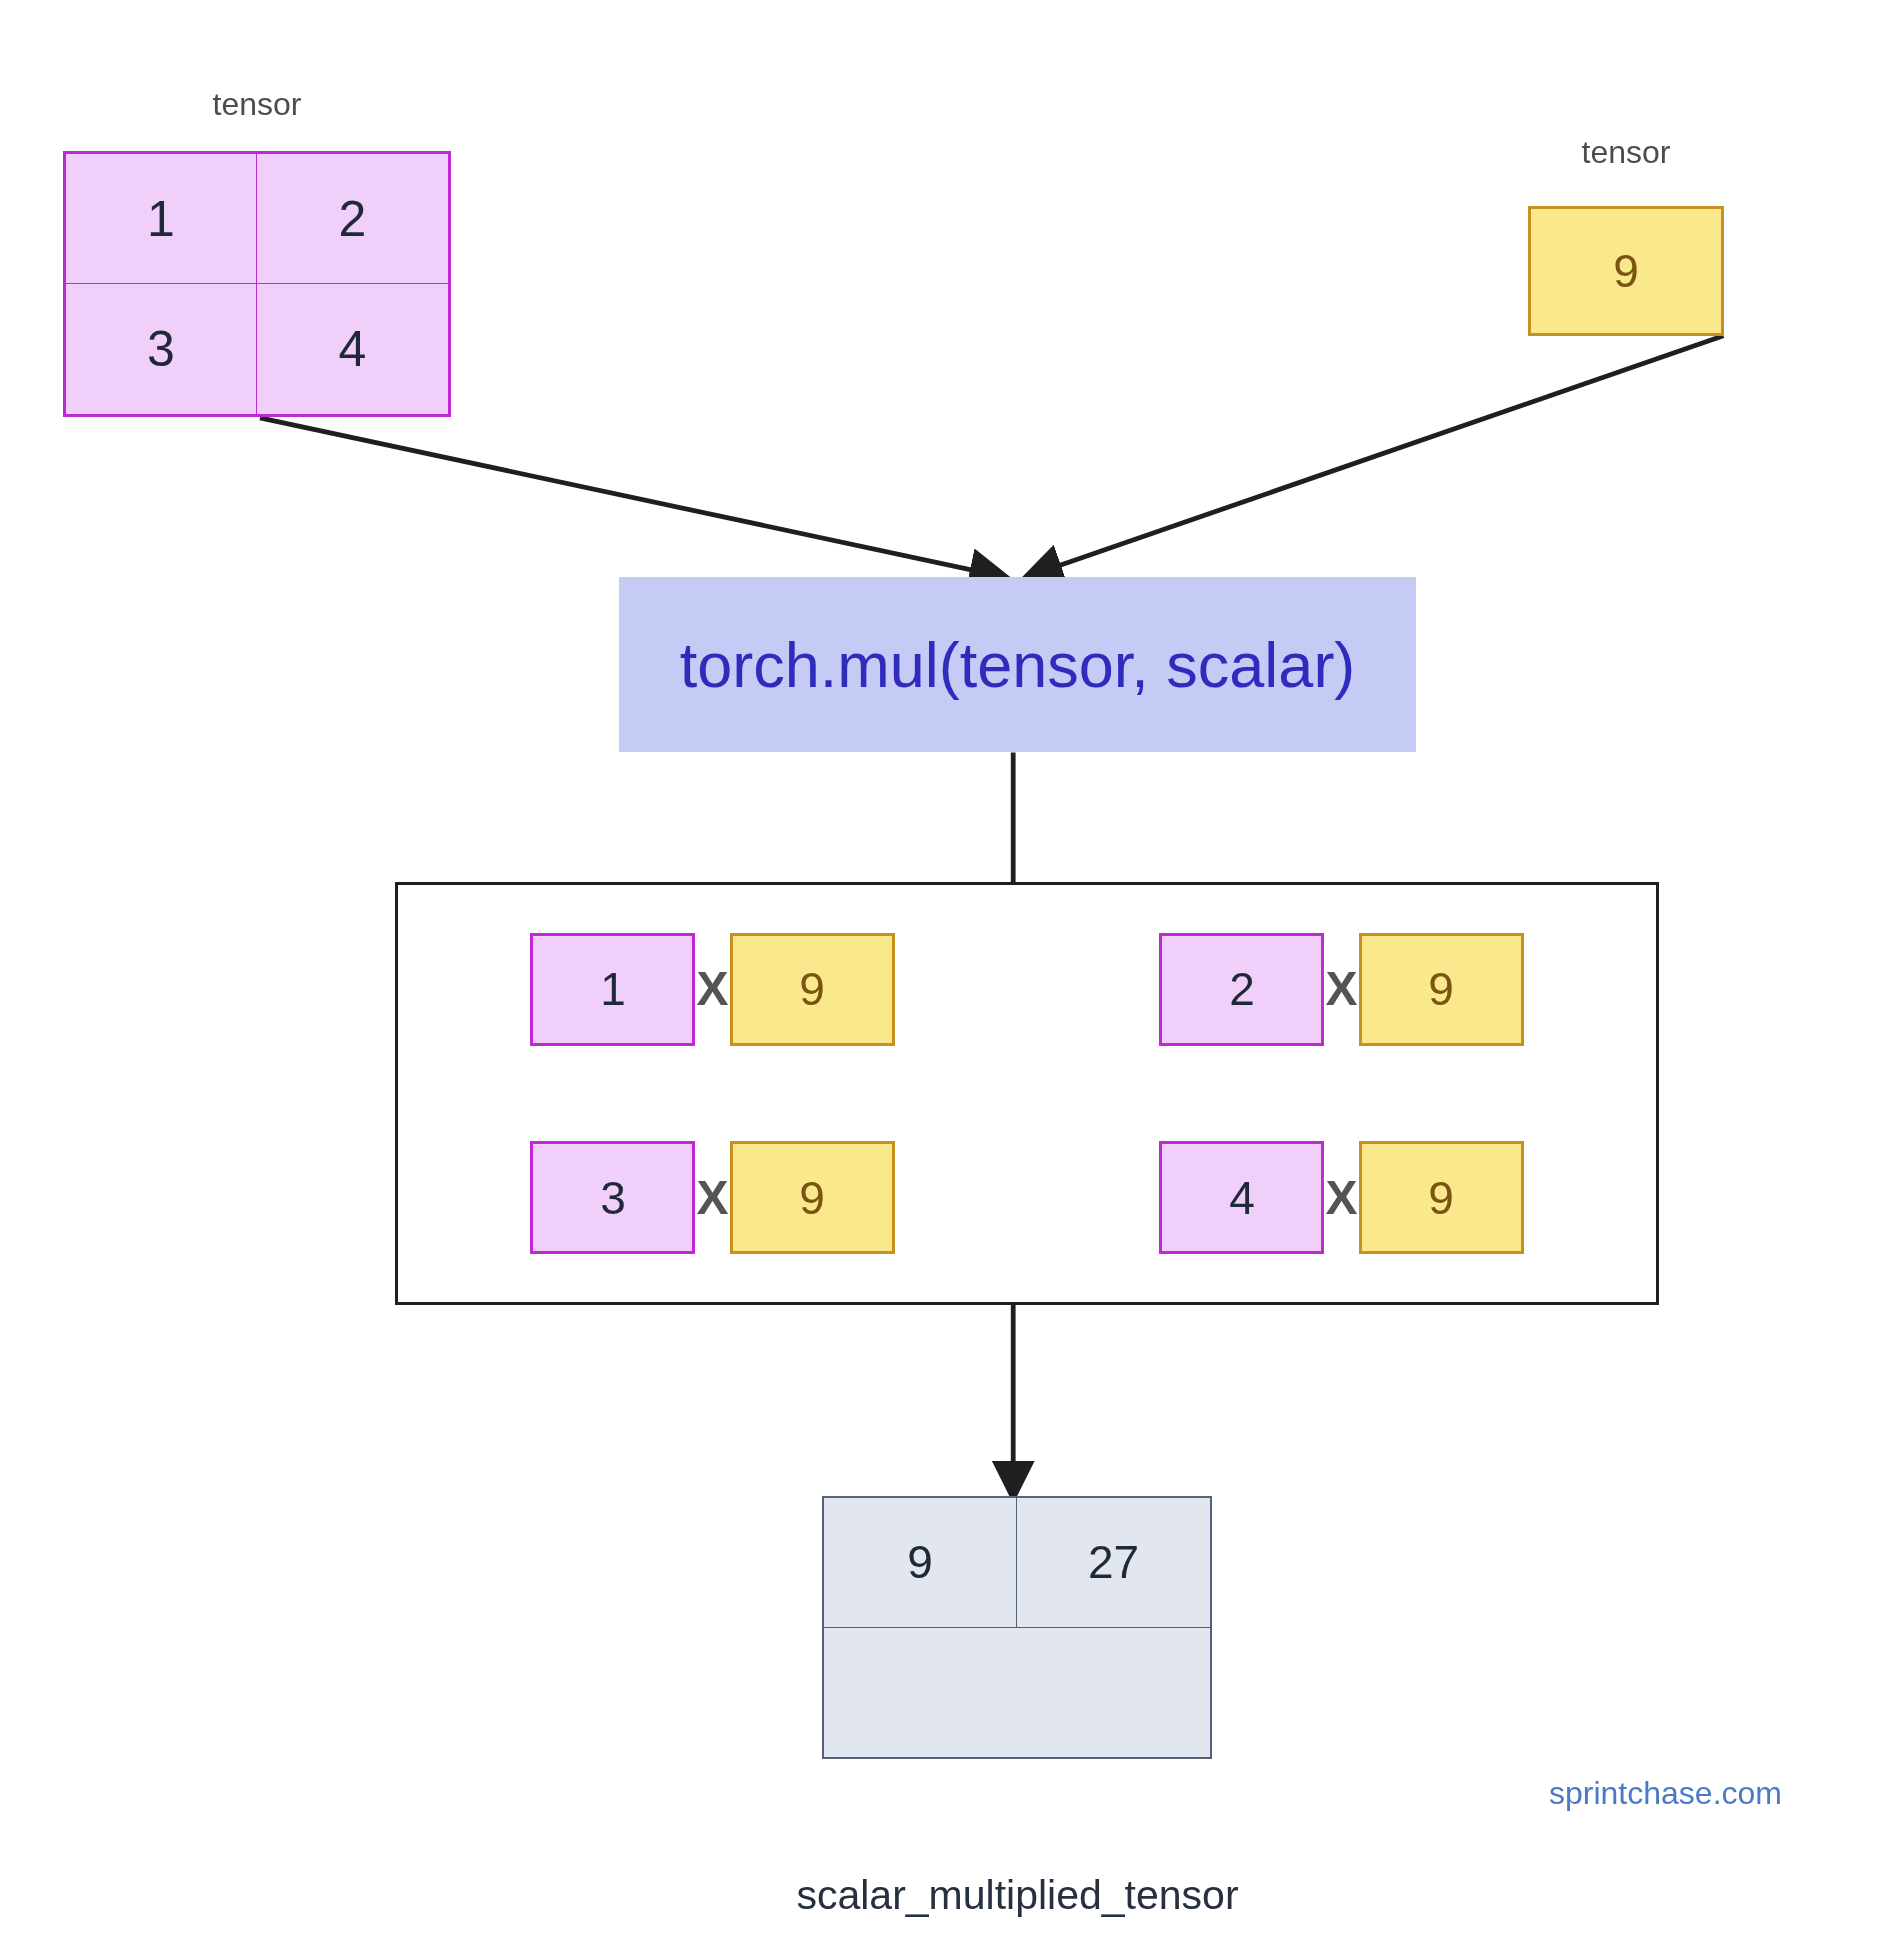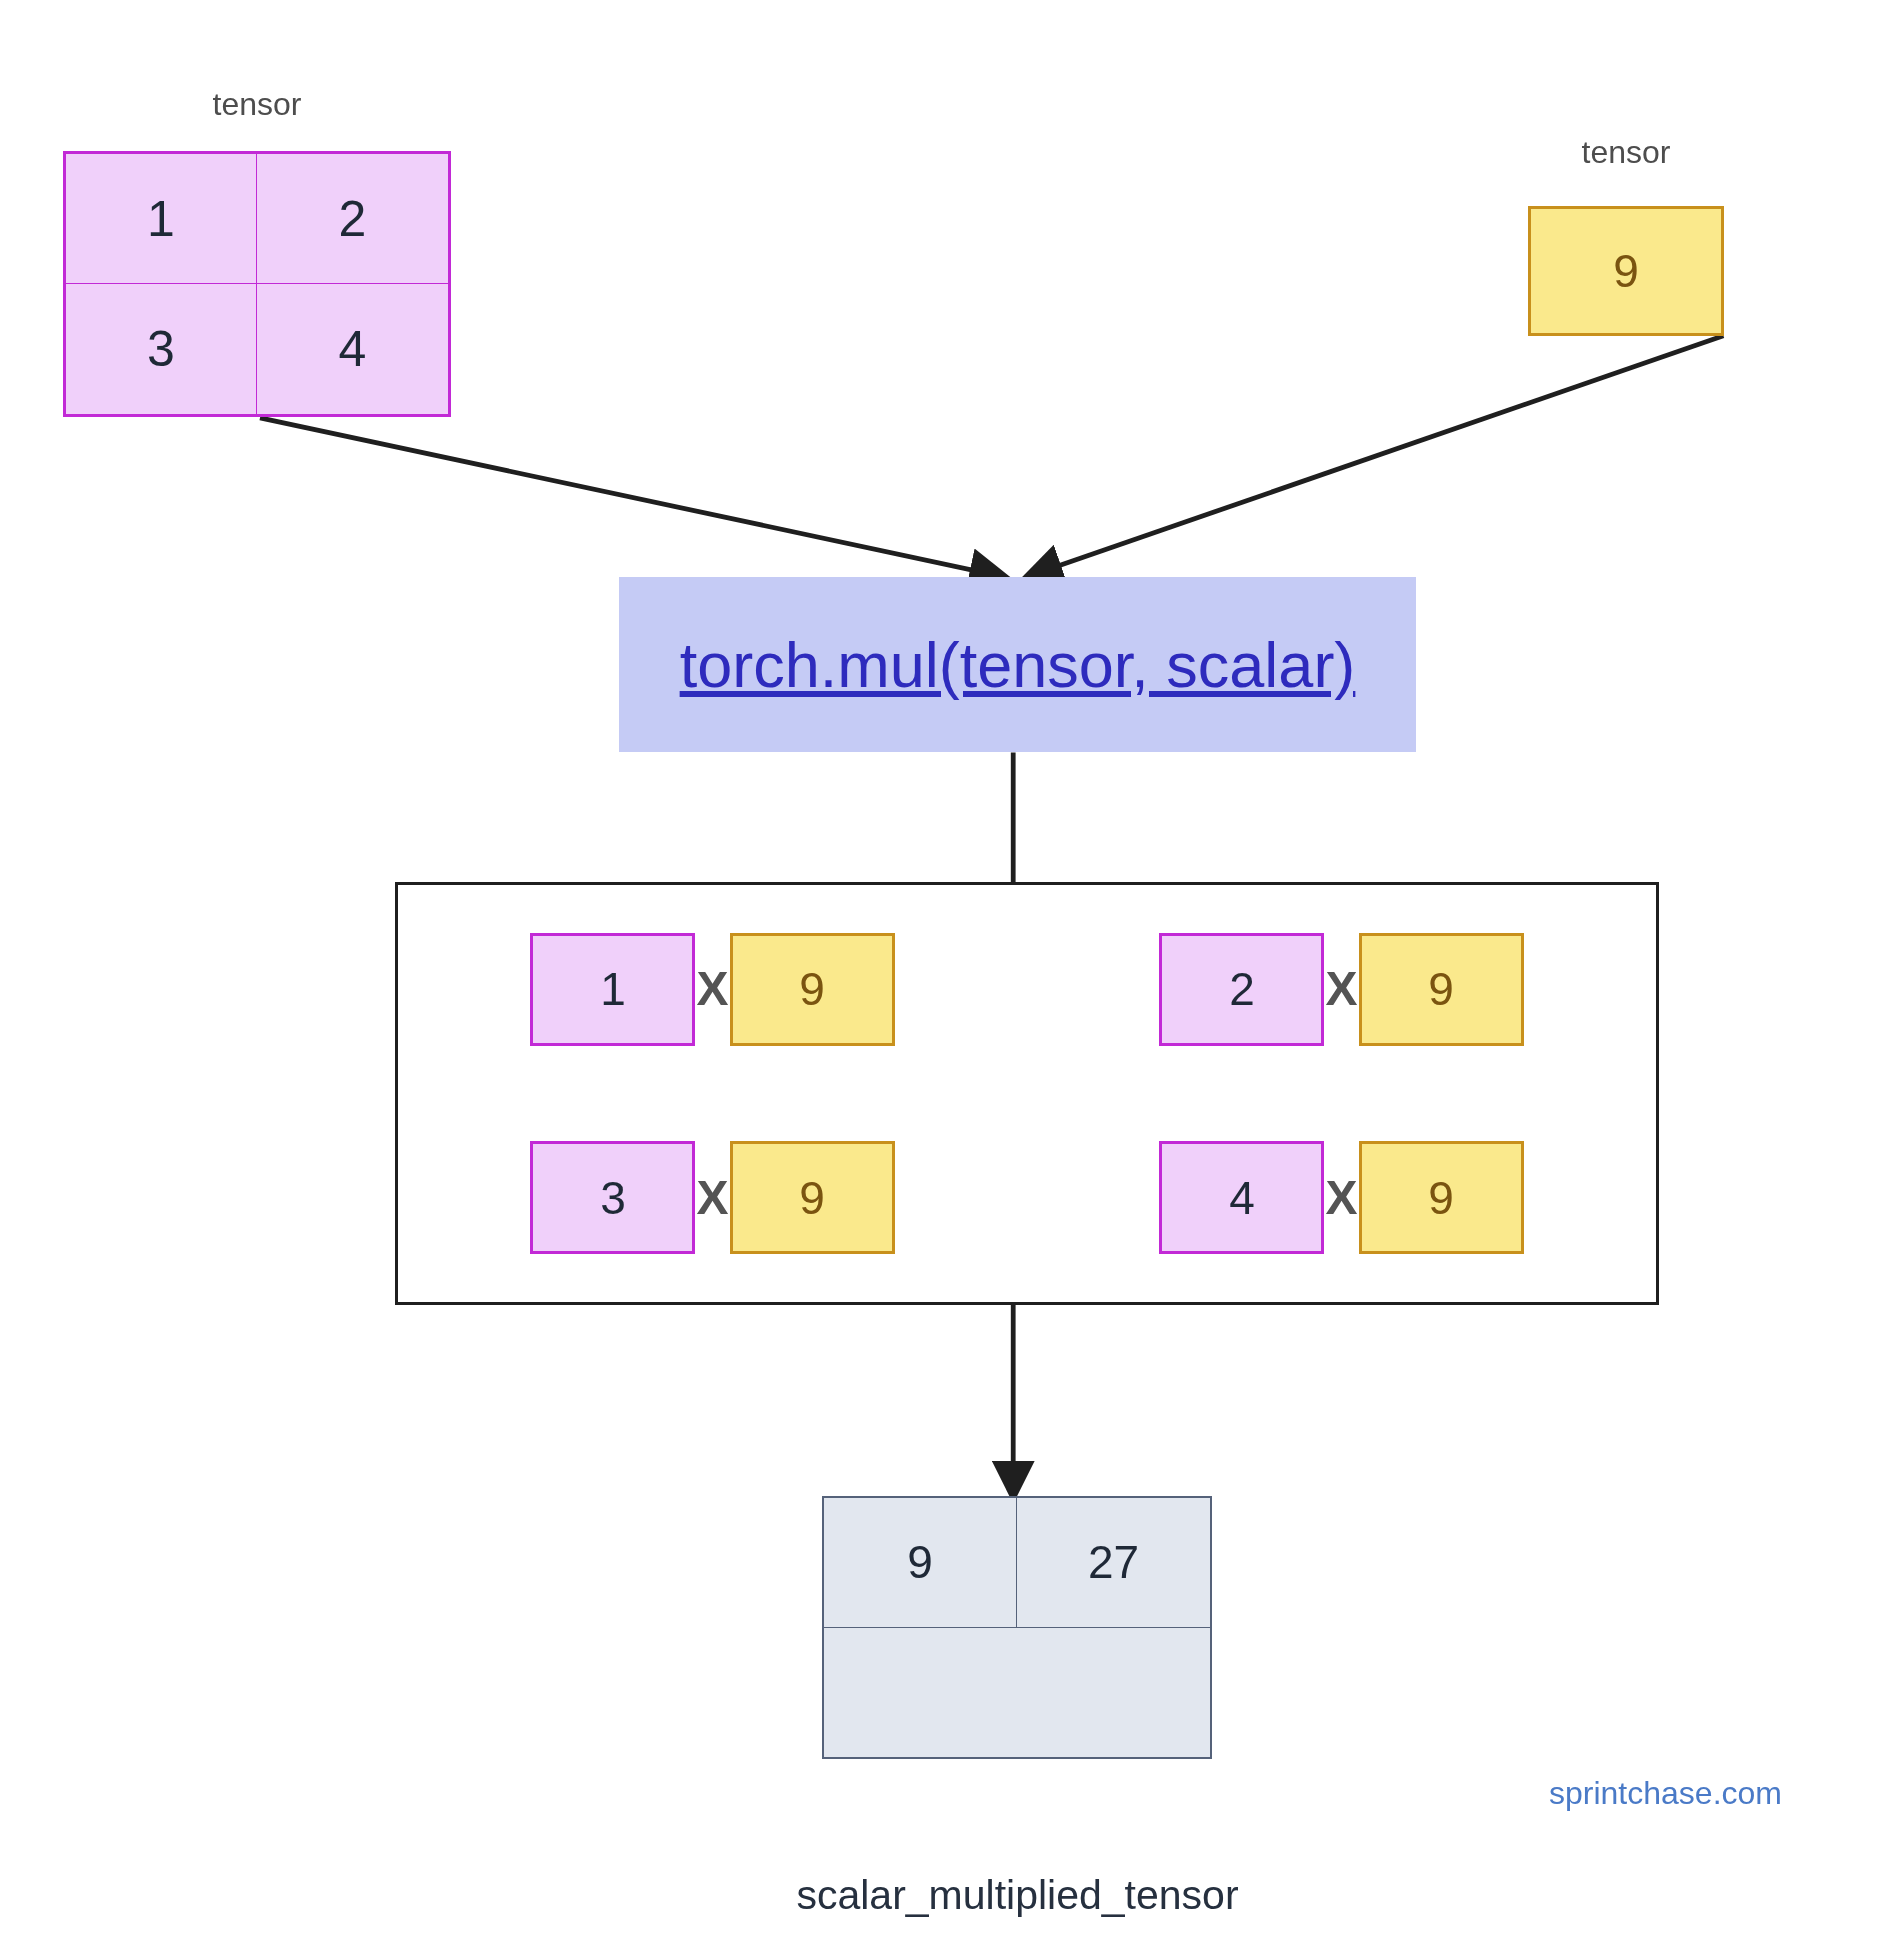--- a/index.html
+++ b/index.html
@@ -202,21 +202,21 @@
     <div class="cell">1</div>
     <div class="cell">2</div>
     <div class="cell">3</div>
     <div class="cell">4</div>
   </div>
 
   <div class="abs plain-label" style="left:1528px; top:136px; width:196px;">tensor</div>
 
   <div class="scalar-box" style="left:1528px; top:206px; width:196px; height:130px;">9</div>
 
-  <div class="op-box" style="left:619px; top:577px; width:797px; height:175px;text-decoration:underline;">torch.mul(tensor, scalar)</div>
+  <div class="op-box" style="left:619px; top:577px; width:797px; height:175px;">torch.mul(tensor, scalar)</div>
 
   <div class="calc-panel" style="left:395px; top:882px; width:1264px; height:423px;">
     <div class="calc-grid">
 
       <div class="calc-item">
         <span class="calc-operand purple">1</span>
         <span class="calc-x">X</span>
         <span class="calc-operand yellow">9</span>
       </div>
 

